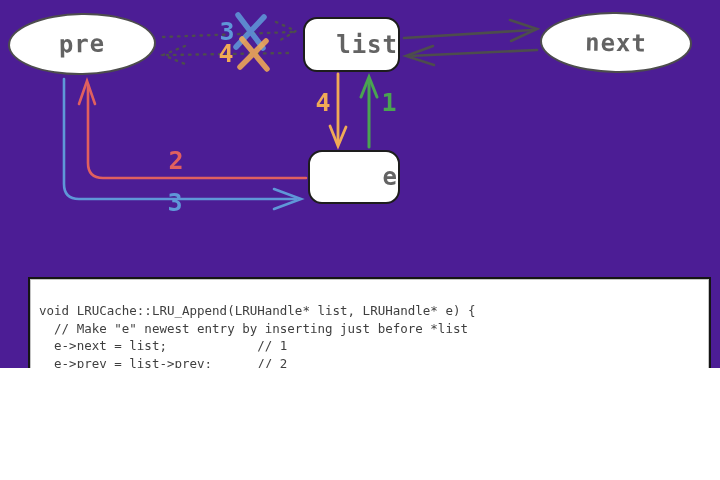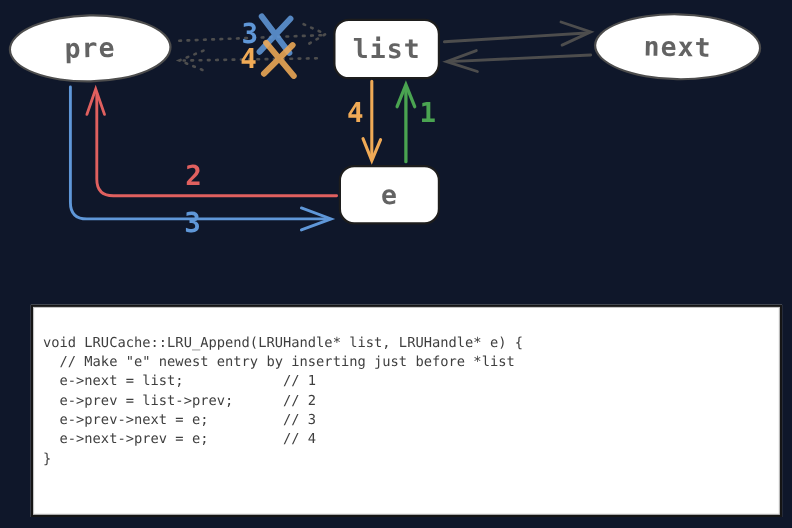--- a/index.html
+++ b/index.html
@@ -2,27 +2,27 @@
 <html style="--gray: #4d4d4d; --ink: #1d1d1d; --text: #636363; --red: #e0605f; --blue: #5f97d8; --orange: #f0aa56; --green: #4aa451; --code: #3f3f3f;"><head>
 <meta charset="utf-8">
 <style>
   :root{
     --gray:#4d4d4d; --ink:#1d1d1d; --text:#636363;
     --red:#e0605f; --blue:#5f97d8; --orange:#f0aa56; --green:#4aa451;
     --code:#3f3f3f;
   }
   *{margin:0;padding:0;box-sizing:border-box;}
   body{background:#ffffff;font-family:"DejaVu Sans Mono",monospace;}
-  .stage{position:relative;width:720px;height:480px;background:#0f172a;overflow:hidden;}
+  .stage{position:relative;width:720px;height:368px;background:#4c1d95;overflow:hidden;}
 
   
   .node{position:absolute;display:flex;align-items:center;justify-content:center;
         color:var(--text);font-size:24px;font-weight:600;letter-spacing:1px;background:#fff;}
   .ellipse{border:2.5px solid var(--gray);border-radius:50%;}
-  .rbox{border:2.5px solid var(--ink);border-radius:14px;}
+  .rbox{border:2.5px solid var(--ink);border-radius:14px;justify-content:flex-end;}
   .node-pre{left:8px;top:13px;width:148px;height:62px;transform:rotate(-1deg);}
   .node-list{left:303px;top:17px;width:97px;height:55px;}
   .node-next{left:540px;top:12px;width:152px;height:61px;transform:rotate(1deg);}
   .node-e{left:308px;top:150px;width:92px;height:54px;}
 
   .arrows{position:absolute;left:0;top:0;}
 
   
   .num{position:absolute;transform:translate(-50%,-50%);font-size:25px;font-weight:600;line-height:1;}
   .n-blue{color:var(--blue);} .n-orange{color:var(--orange);}

